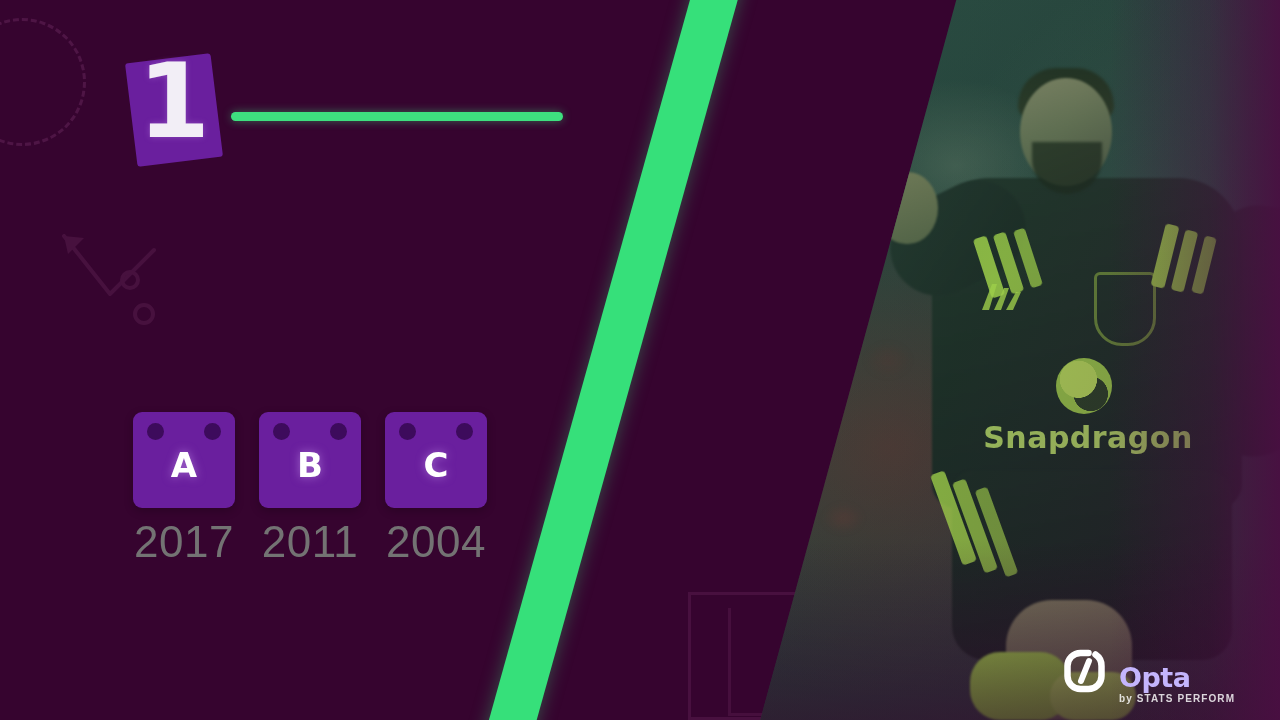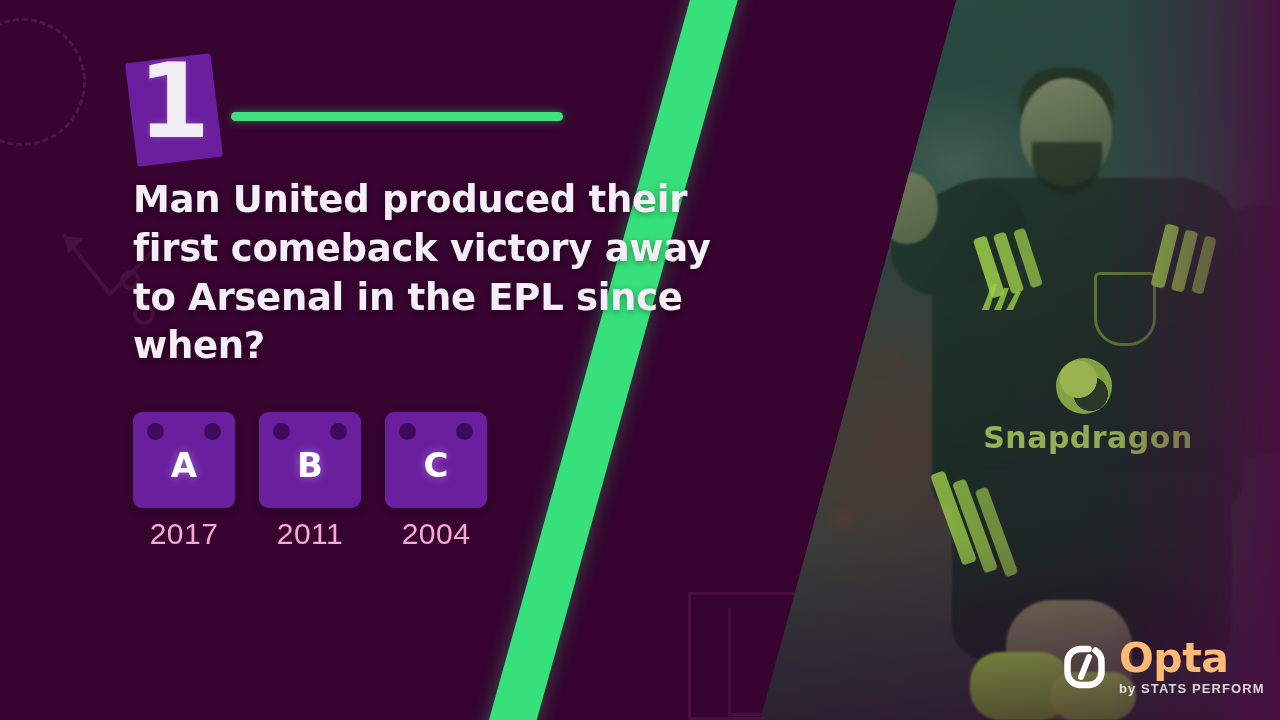--- a/index.html
+++ b/index.html
@@ -201,38 +201,39 @@
     border-radius:50%; background:#3d0b5c;
   }
   .answer-card .dot.left { left:14px; }
   .answer-card .dot.right { right:14px; }
   .answer-letter {
     color:#ffffff; font-size:34px; font-weight:800; margin-top:10px;
     font-family:"DejaVu Sans", sans-serif;
     text-shadow:0 0 10px rgba(205,160,240,.55);
   }
   .answer-value {
-    margin-top:9px; text-align:center; color:#f9a8d4;
-    font-size:30px; font-weight:400; letter-spacing:.5px;
+    margin-top:9px; text-align:center; color:#737373;
+    font-size:44px; font-weight:400; letter-spacing:.5px;
     font-family:"Liberation Sans", sans-serif;
   }
 
   
   #opta-logo {
     position:absolute; left:1062px; top:638px;
     display:flex; align-items:center; gap:11px;
   }
   #opta-mark { width:46px; height:46px; }
   #opta-text-wrap { display:flex; flex-direction:column; line-height:1; }
   #opta-word {
-    color:#fdba74; font-size:41px; font-weight:700; letter-spacing:-.5px;
+    color:#c4b5fd; font-size:27px; font-weight:700; letter-spacing:-.5px;
     font-family:"DejaVu Sans", sans-serif;
+    margin-top:26px;
   }
   #opta-tagline {
-    color:rgba(255,255,255,.82); font-size:13px; letter-spacing:1.1px;
+    color:rgba(255,255,255,.82); font-size:10px; letter-spacing:1.1px;
     margin-top:3px; font-weight:700;
     font-family:"Liberation Sans", sans-serif;
   }
 </style>
 </head>
 <body>
 
 <div id="stage">
 
   <div class="motif" id="motif-circle"></div>
@@ -285,21 +286,20 @@
   </div>
 
   <div id="green-stripe"></div>
 
   <div id="badge-wrap">
     <div id="badge-tile"></div>
     <div id="badge-num">1</div>
   </div>
   <div id="accent-line"></div>
 
-  <div id="question">Man United produced their first comeback victory away to Arsenal in the EPL since when?</div>
 
   <div id="answers">
 
     <div class="answer">
       <div class="answer-card">
         <span class="dot left"></span>
         <span class="dot right"></span>
         <span class="answer-letter">A</span>
       </div>
       <div class="answer-value">2017</div>

